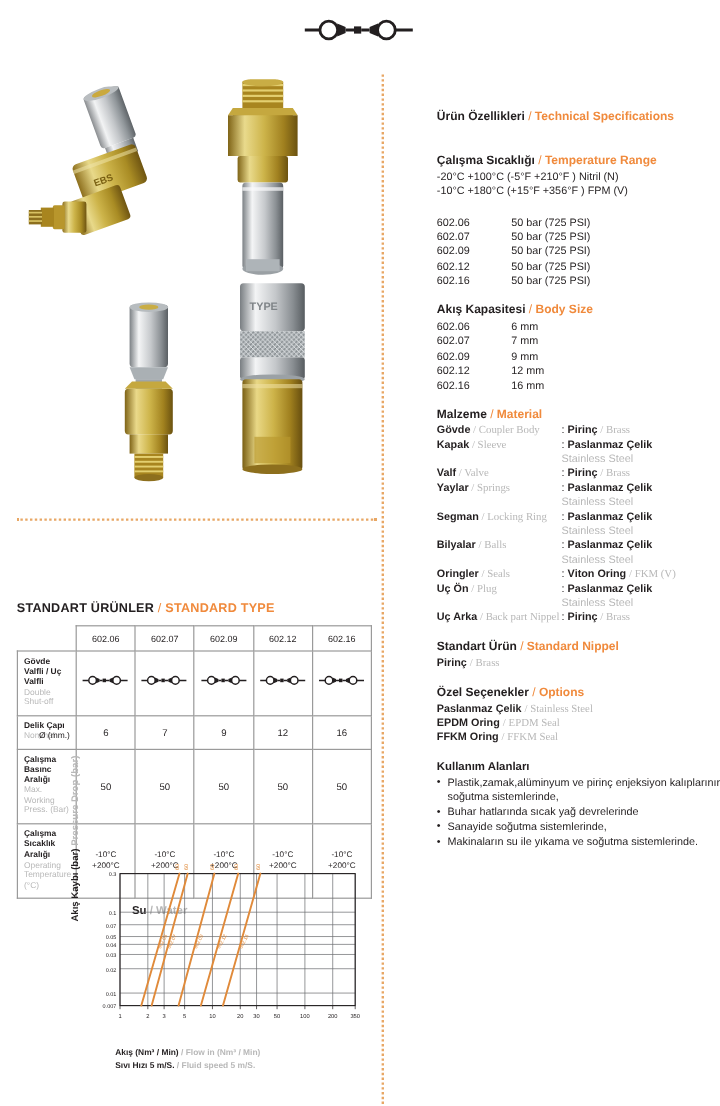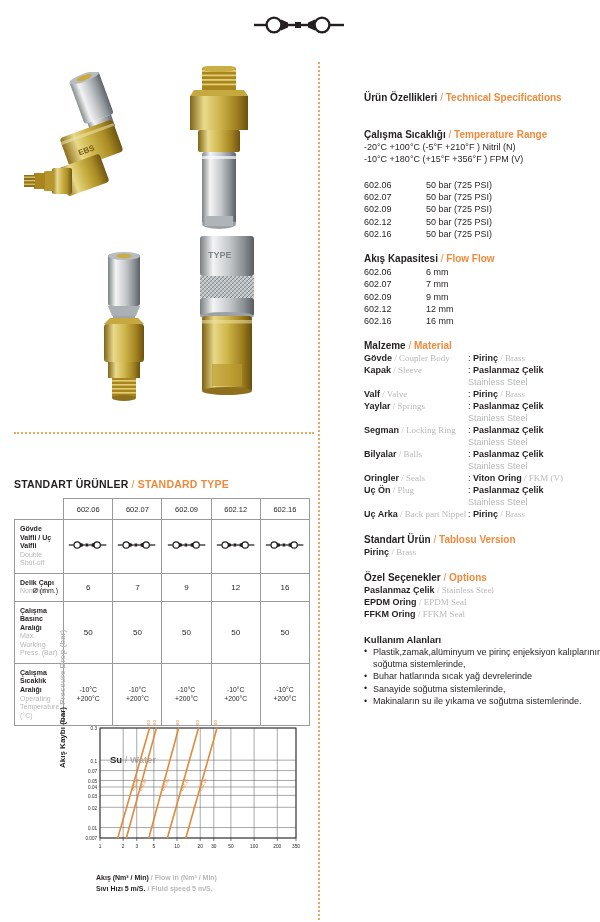--- a/index.html
+++ b/index.html
@@ -24,21 +24,21 @@
     border-top:2px dotted #e8a765;
   }
 
   
   .left { position:absolute; left:0; top:0; width:318px; height:922px; }
 
   .photos { position:absolute; left:0; top:62px; width:318px; height:368px; }
   .photo { position:absolute; }
 
   
-  .table-sec { position:absolute; left:14px; top:478px; width:300px; }
+  .table-sec { position:absolute; left:14px; top:501px; width:300px; }
   .sec-title { font-size:10.5px; font-weight:bold; letter-spacing:.2px; margin-bottom:8px; }
   .sec-title .en { color:#f08a3c; font-weight:bold; }
   .sec-title .sl { color:#f08a3c; font-weight:normal; }
 
   table.std { border-collapse:collapse; width:296px; table-layout:fixed; }
   table.std td, table.std th { border:1px solid #9a9a9a; padding:0; }
   table.std .lbl {
     width:104px; padding:5px 4px 5px 5px; vertical-align:middle;
     line-height:1.22; position:relative;
   }
@@ -562,21 +562,21 @@
         <span>50 bar (725 PSI)</span>
       </div>
       <div class="pr">
         <span class="c">602.16</span>
         <span>50 bar (725 PSI)</span>
       </div>
     </div>
 
     <div class="blk">
       <div class="r-head">
-        <span>Akış Kapasitesi</span><span class="sl"> / </span><span class="en">Flow Flow</span>
+        <span>Akış Kapasitesi</span><span class="sl"> / </span><span class="en">Body Size</span>
       </div>
       <div class="pr">
         <span class="c">602.06</span>
         <span>6 mm</span>
       </div>
       <div class="pr">
         <span class="c">602.07</span>
         <span>7 mm</span>
       </div>
       <div class="pr">
@@ -637,21 +637,21 @@
           <div class="sub">Stainless Steel</div>
           <div class="kv">
             <div class="k"><span class="b">Uç Arka</span><span class="g"> / Back part Nippel</span></div>
             <div class="v">: <span class="b">Pirinç</span><span class="g"> / Brass</span></div>
           </div>
         </div>
     </div>
 
     <div class="blk">
       <div class="r-head">
-        <span>Standart Ürün</span><span class="sl"> / </span><span class="en">Tablosu Version</span>
+        <span>Standart Ürün</span><span class="sl"> / </span><span class="en">Standard Nippel</span>
       </div>
       <div class="line">
         <span class="b">Pirinç</span>
         <span class="g"> / </span><span class="g">Brass</span>
       </div>
     </div>
 
     <div class="blk">
       <div class="r-head">
         <span>Özel Seçenekler</span><span class="sl"> / </span><span class="en">Options</span>

